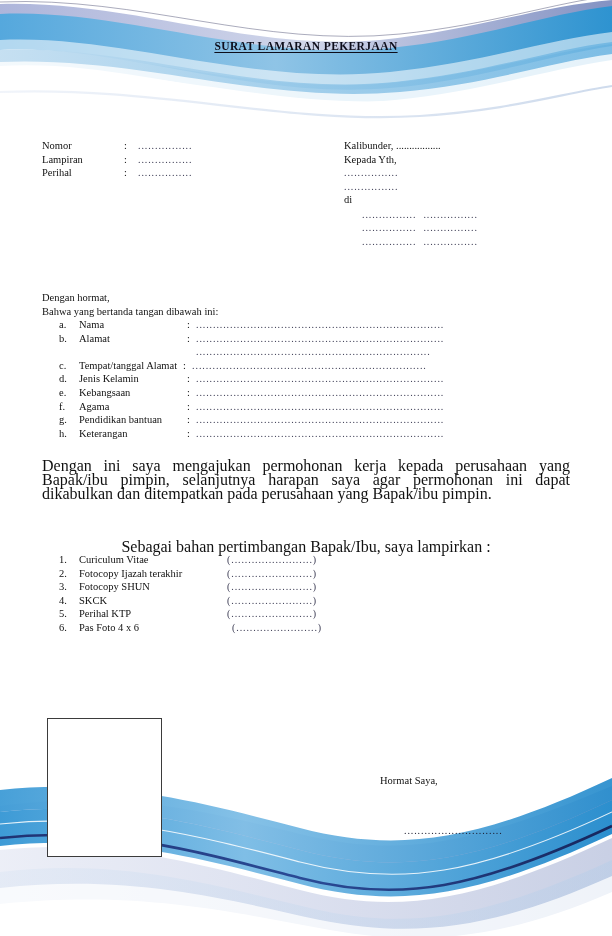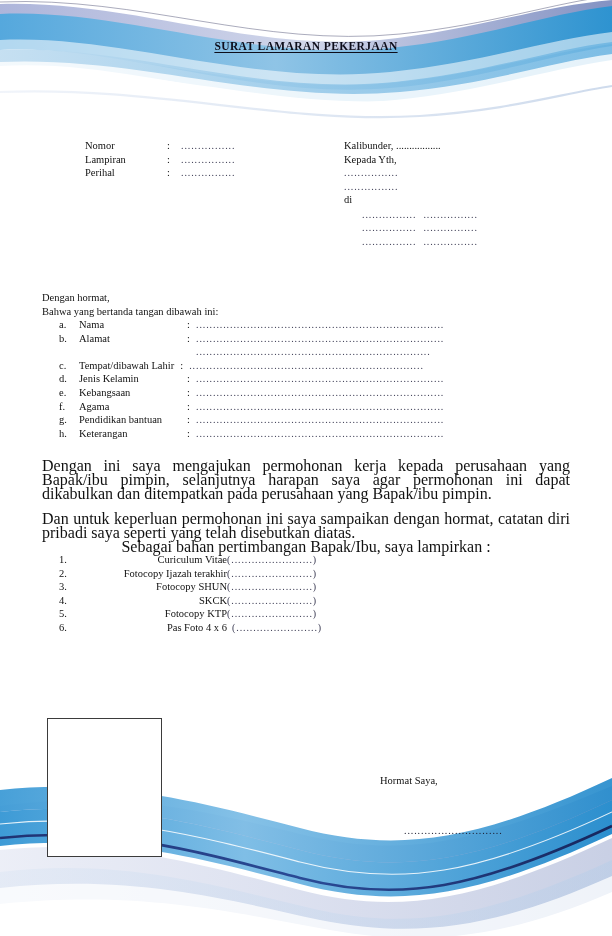--- a/index.html
+++ b/index.html
@@ -52,21 +52,20 @@
     text-underline-offset: 2px;
   }
 
   
   .meta-left {
     position: absolute;
     left: 42px;
     top: 139px;
     font-size: 10.5px;
     line-height: 13.5px;
-    margin-left: 43px;
   }
   .meta-row { display: flex; }
   .meta-label { width: 82px; }
   .meta-colon { width: 14px; }
   .dots { color: #3a3a52; letter-spacing: 0.9px; font-size: 10px; }
 
   .meta-right {
     position: absolute;
     left: 344px;
     top: 139px;
@@ -117,21 +116,21 @@
 
   .attach-list {
     position: absolute;
     left: 42px;
     top: 553px;
     font-size: 10.5px;
     line-height: 13.6px;
   }
   .att-row { display: flex; align-items: baseline; }
   .att-num { width: 20px; padding-left: 17px; }
-  .att-label { width: 148px; text-align: right; }
+  .att-label { width: 148px; }
   .att-blank { white-space: nowrap; }
   .att-row.shift .att-blank { padding-left: 5px; }
 
   
   .photo-box {
     position: absolute;
     left: 47px;
     top: 718px;
     width: 113px;
     height: 137px;
@@ -284,21 +283,21 @@
       <div class="id-row">
         <span class="id-letter">b.</span>
         <span class="id-label">Alamat</span>
         <span class="id-colon">:</span>
         <span class="id-dots dots">.........................................................................</span>
       </div>
       <div class="id-cont dots">.....................................................................</div>
 
       <div class="id-row">
         <span class="id-letter">c.</span>
-        <span class="id-label wide">Tempat/dibawah Lahir</span>
+        <span class="id-label wide">Tempat/tanggal Alamat</span>
         <span class="id-colon">:</span>
         <span class="id-dots dots">.....................................................................</span>
       </div>
       <div class="id-row">
         <span class="id-letter">d.</span>
         <span class="id-label">Jenis Kelamin</span>
         <span class="id-colon">:</span>
         <span class="id-dots dots">.........................................................................</span>
       </div>
       <div class="id-row">
@@ -321,21 +320,20 @@
       </div>
       <div class="id-row">
         <span class="id-letter">h.</span>
         <span class="id-label">Keterangan</span>
         <span class="id-colon">:</span>
         <span class="id-dots dots">.........................................................................</span>
       </div>
     </div>
 
     <div class="para para-1">Dengan ini saya mengajukan permohonan kerja kepada perusahaan yang Bapak/ibu pimpin, selanjutnya harapan saya agar permohonan ini dapat dikabulkan dan ditempatkan pada perusahaan yang Bapak/ibu pimpin.</div>
-    <div class="para para-2">Dan untuk keperluan permohonan ini saya sampaikan dengan hormat, catatan diri pribadi saya seperti yang telah disebutkan diatas.</div>
     <div class="para para-3">Sebagai bahan pertimbangan Bapak/Ibu, saya lampirkan :</div>
 
     <div class="attach-list">
       <div class="att-row">
         <span class="att-num">1.</span>
         <span class="att-label">Curiculum Vitae</span>
         <span class="att-blank dots">(........................)</span>
       </div>
       <div class="att-row">
         <span class="att-num">2.</span>
@@ -347,21 +345,21 @@
         <span class="att-label">Fotocopy SHUN</span>
         <span class="att-blank dots">(........................)</span>
       </div>
       <div class="att-row">
         <span class="att-num">4.</span>
         <span class="att-label">SKCK</span>
         <span class="att-blank dots">(........................)</span>
       </div>
       <div class="att-row">
         <span class="att-num">5.</span>
-        <span class="att-label">Fotocopy KTP</span>
+        <span class="att-label">Perihal KTP</span>
         <span class="att-blank dots">(........................)</span>
       </div>
       <div class="att-row shift">
         <span class="att-num">6.</span>
         <span class="att-label">Pas Foto 4 x 6</span>
         <span class="att-blank dots">(........................)</span>
       </div>
     </div>
 
 

